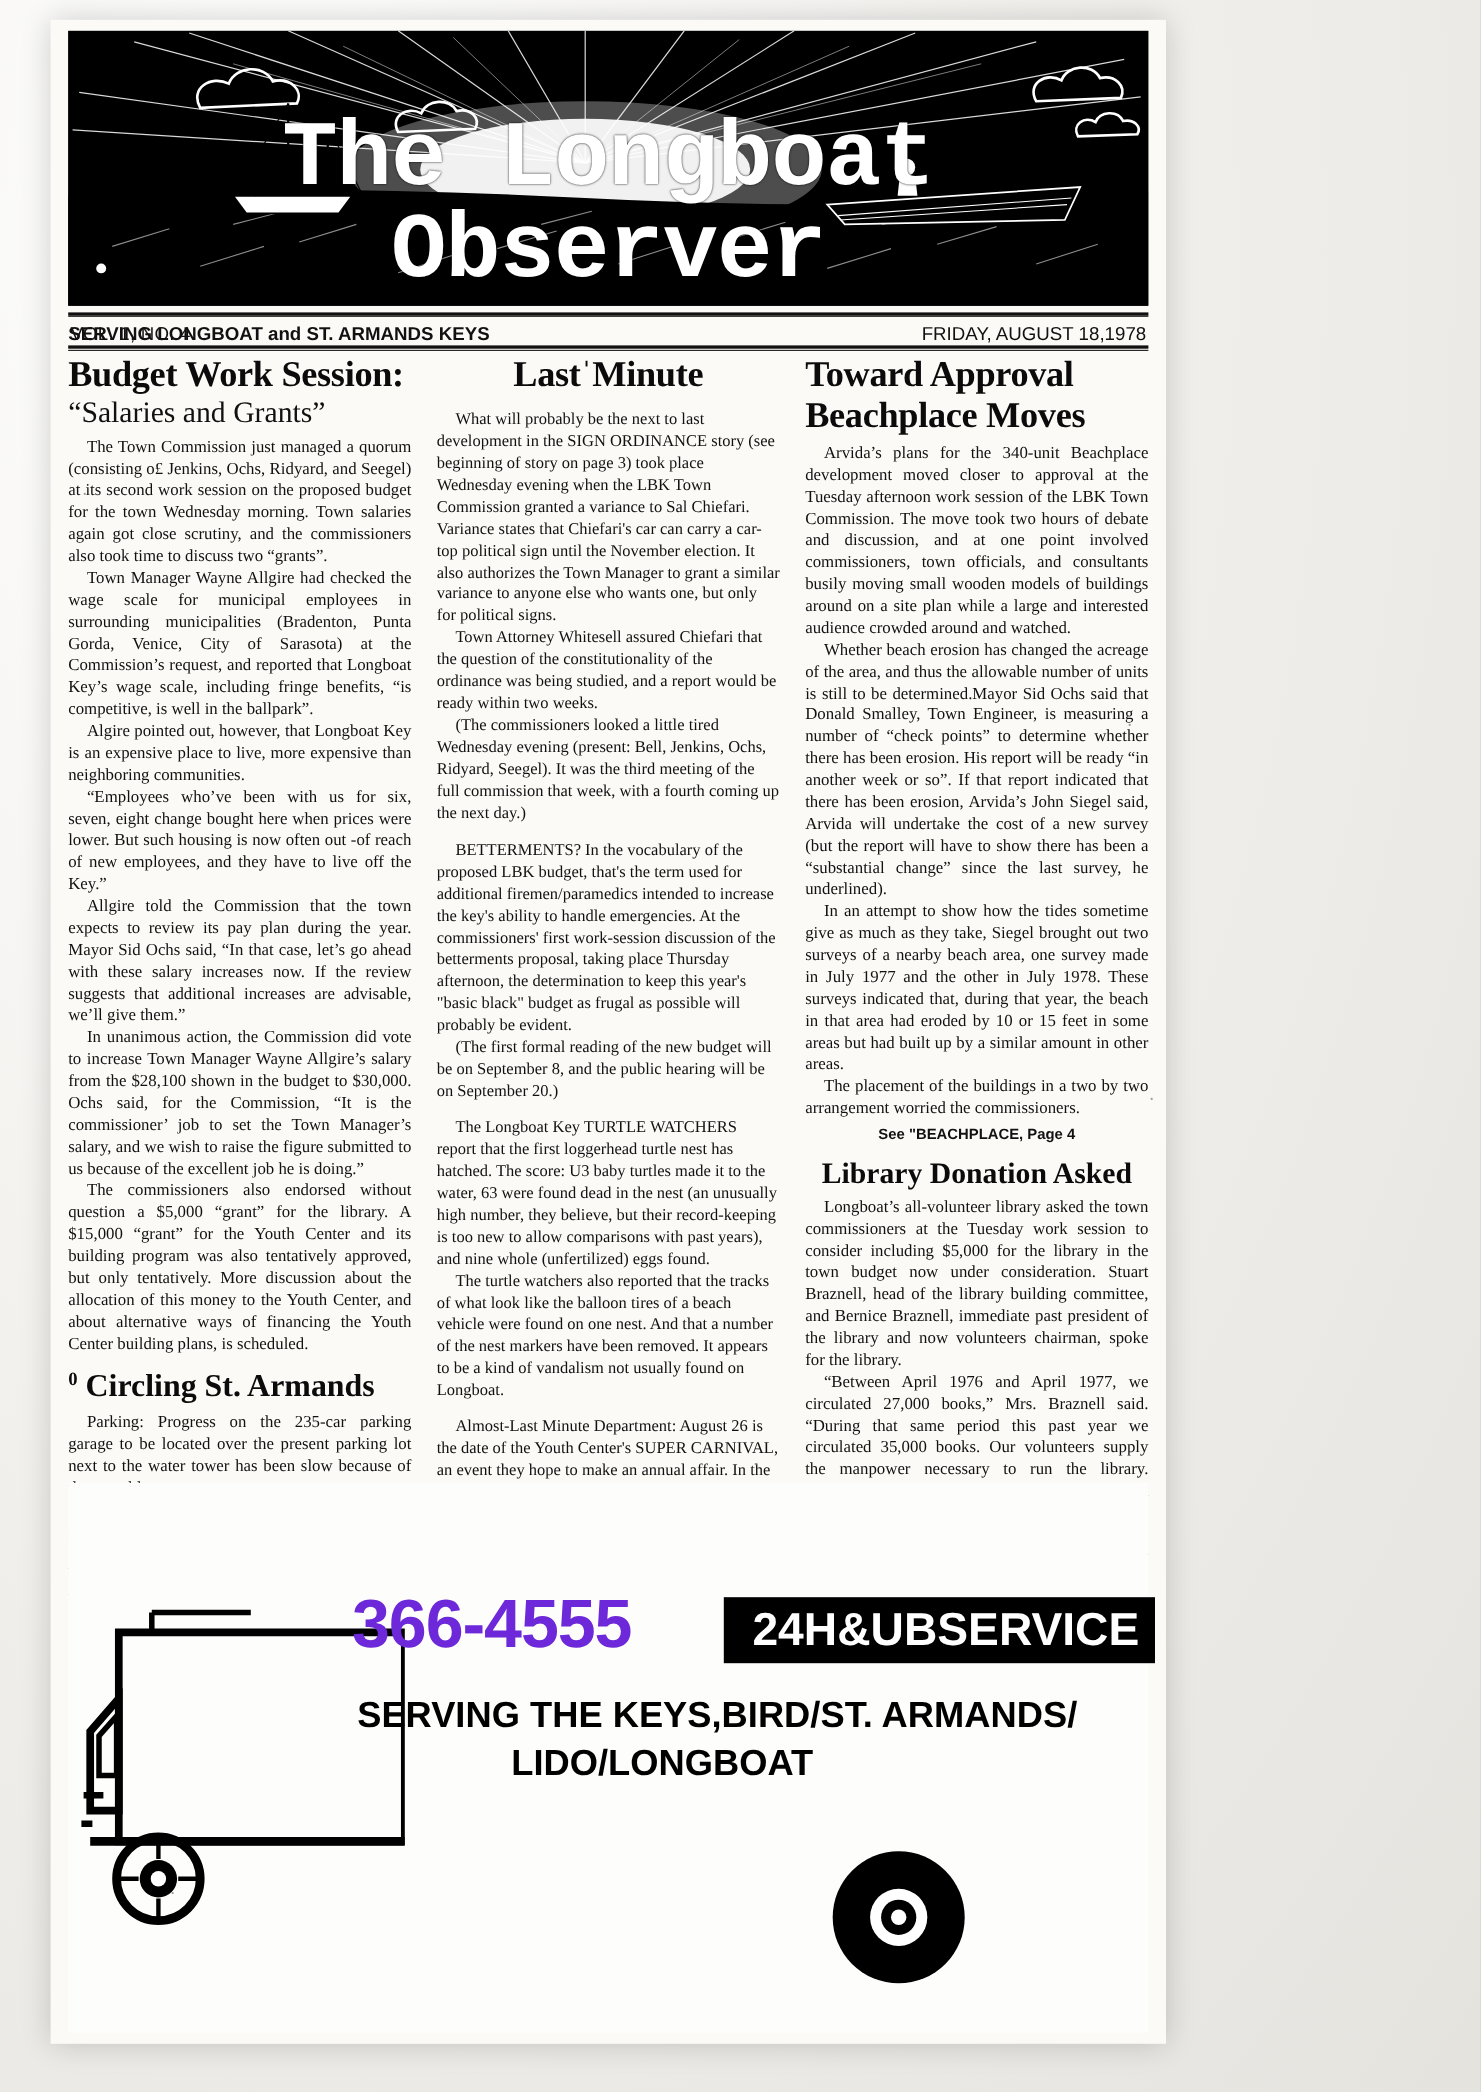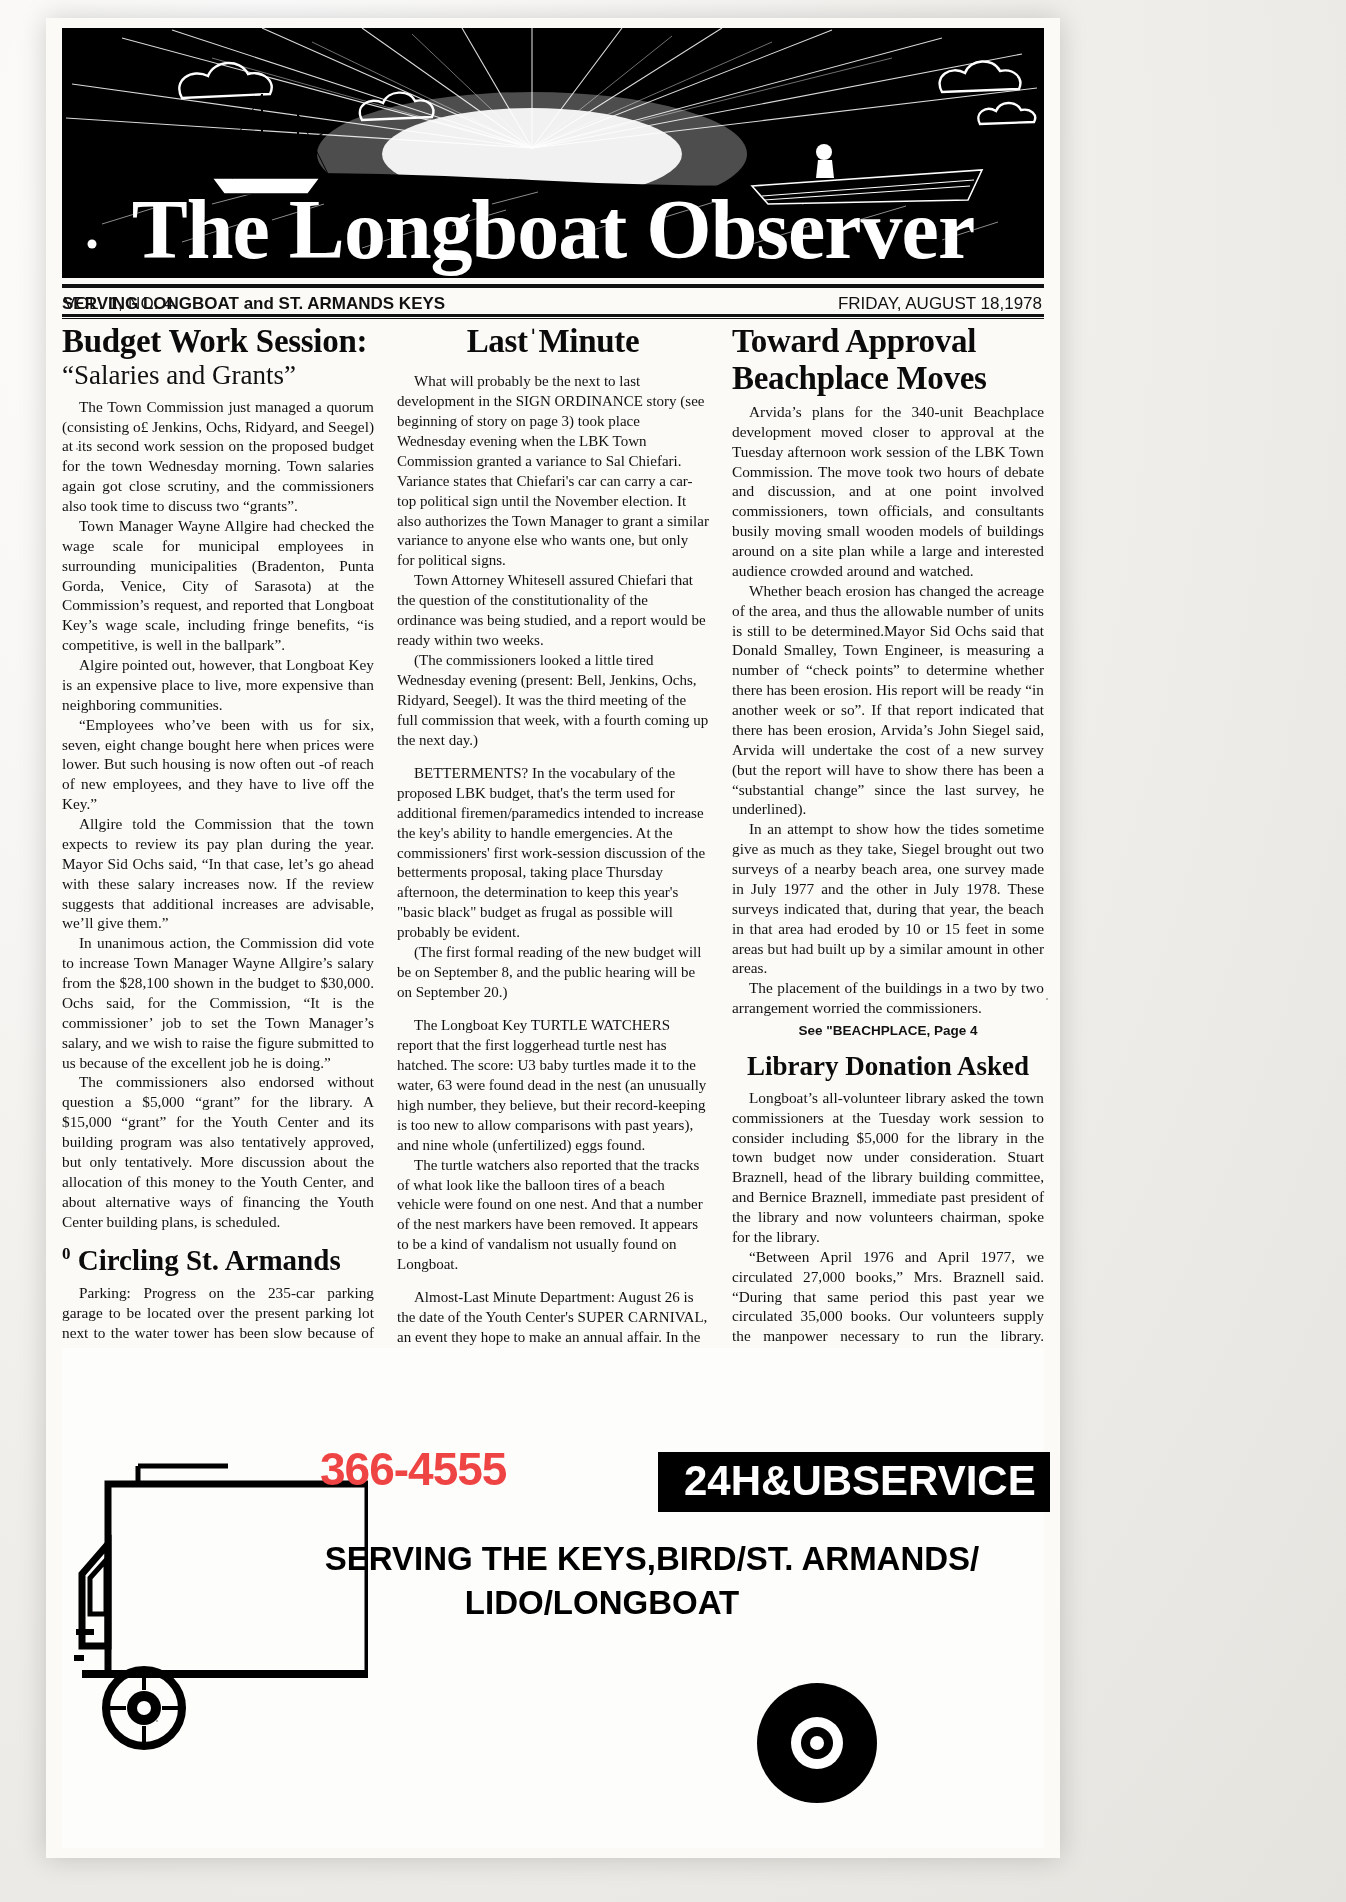--- a/index.html
+++ b/index.html
@@ -17,21 +17,21 @@
     box-shadow:0 0 26px rgba(0,0,0,.18);
   }
   
   .masthead{
     position:absolute;left:16px;top:10px;width:982px;height:250px;
     background:#000;overflow:hidden;
   }
   .mast-art{position:absolute;inset:0;}
   .mast-title{
     position:absolute;left:0;right:0;bottom:6px;text-align:center;
-    color:#fff;font-family:Liberation Serif, serif;font-weight:700;
+    color:#fff;font-family:Liberation Mono, monospace;font-weight:700;
     font-size:84px;letter-spacing:-1px;line-height:1;
     text-shadow:0 0 2px #000;
   }
   .rule-a{position:absolute;left:16px;top:266px;width:982px;height:3px;background:#111;}
   .rule-b{position:absolute;left:16px;top:269px;width:982px;height:1px;background:#111;}
   .folio{
     position:absolute;left:16px;top:274px;width:982px;height:20px;
     font-family:"Liberation Sans",sans-serif;font-size:17px;font-weight:700;
     color:#111;
   }
@@ -83,21 +83,21 @@
   }
   .ad-truck{position:absolute;left:6px;top:26px;width:300px;height:430px;}
   .ad-head{
     position:absolute;left:280px;top:10px;width:700px;
     font-family:"Liberation Sans",sans-serif;font-weight:700;
     font-size:78px;line-height:.96;color:#000;letter-spacing:-1px;
   }
   .ad-phone{
     position:absolute;left:258px;top:98px;
     font-family:"Liberation Sans",sans-serif;font-weight:700;
-    font-size:46px;line-height:1;color:#ef4444;letter-spacing:-1px;
+    font-size:62px;line-height:1;color:#6d28d9;letter-spacing:-1px;
   }
   .ad-24{
     position:absolute;left:596px;top:104px;background:#000;color:#fff;
     font-family:"Liberation Sans",sans-serif;font-weight:700;
     font-size:42px;line-height:1;padding:8px 14px 10px 26px;letter-spacing:0px;
   }
   .ad-line1{
     position:absolute;left:230px;top:192px;width:720px;text-align:center;
     font-family:"Liberation Sans",sans-serif;font-weight:700;
     font-size:33px;color:#000;

